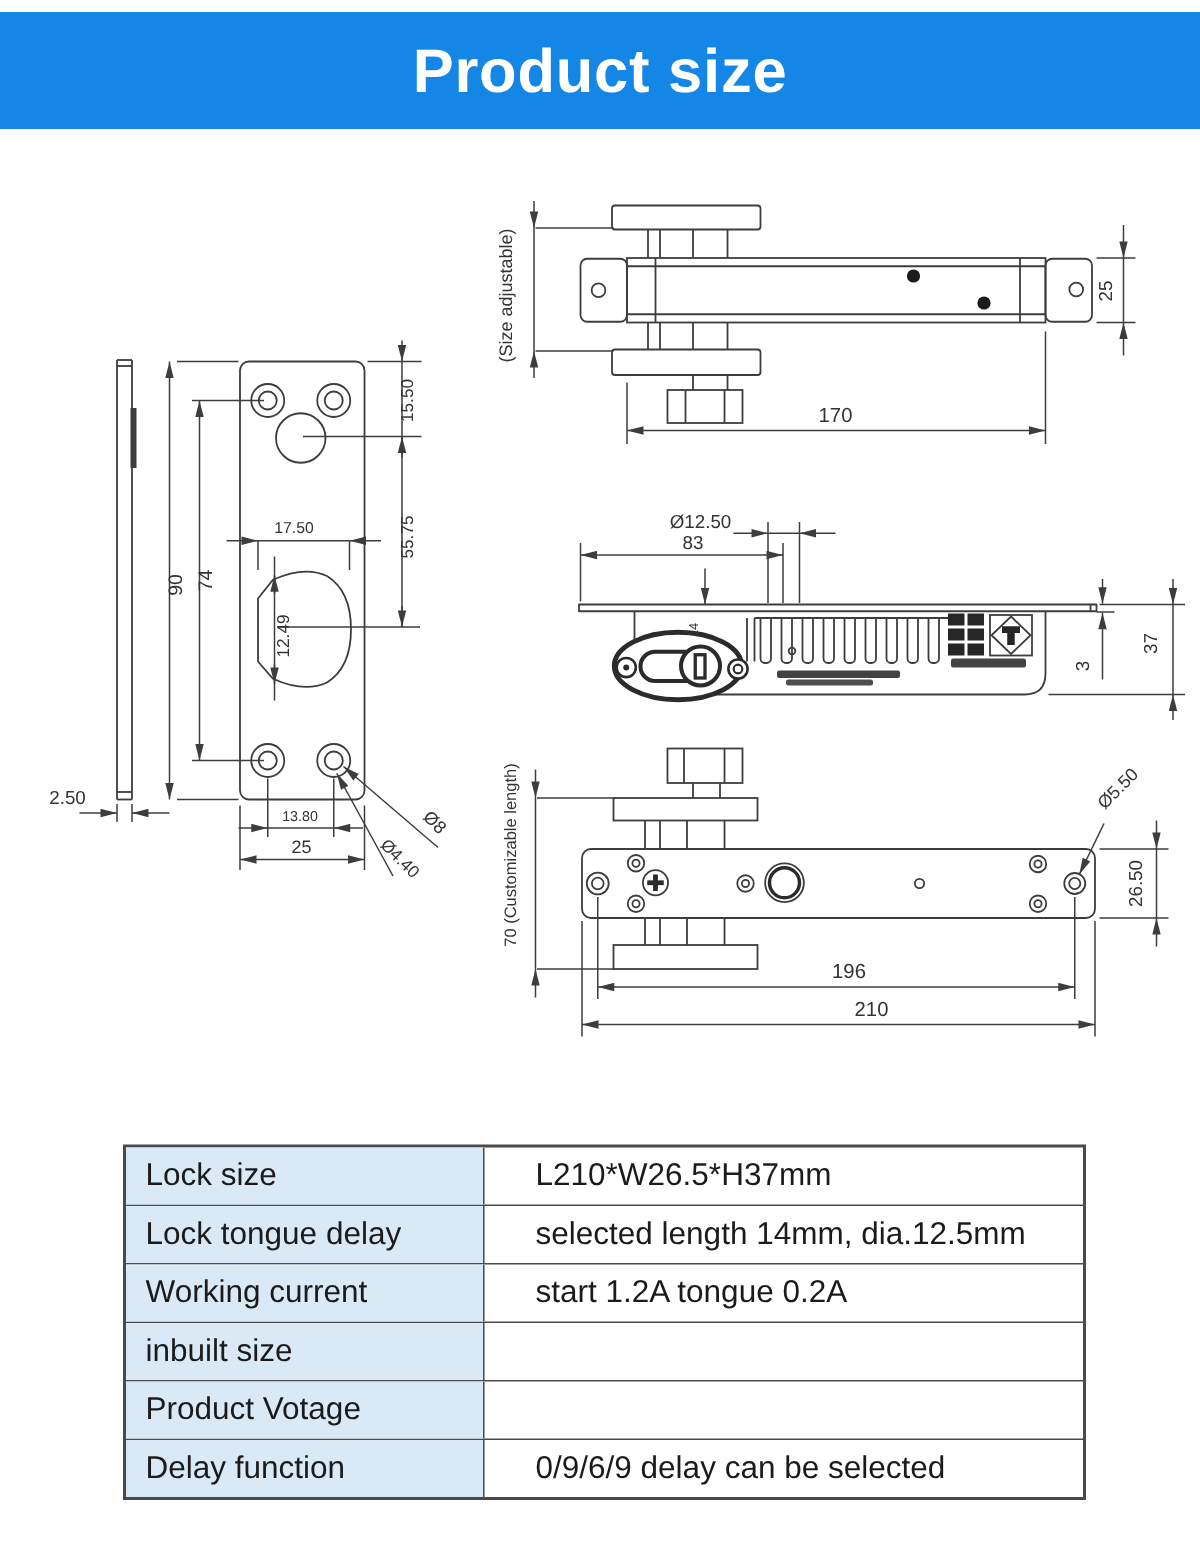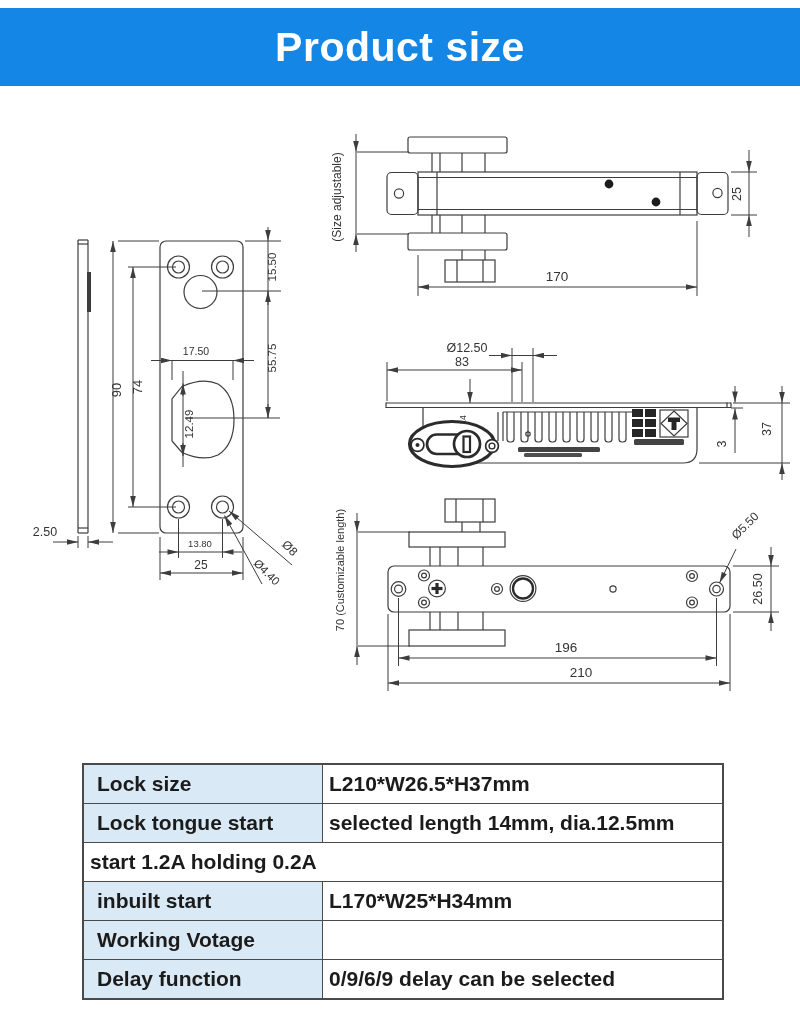--- a/index.html
+++ b/index.html
@@ -5,26 +5,26 @@
   html,body { margin:0; padding:0; background:#fff; }
   .page { position:relative; width:800px; height:1036px; background:#ffffff; overflow:hidden;
           font-family:"Liberation Sans","DejaVu Sans",sans-serif; }
   .header { position:absolute; top:8px; left:0; width:800px; height:78px; background:#1486e5;
             display:flex; align-items:center; justify-content:center; }
   .header .title { color:#ffffff; font-size:41px; font-weight:bold; letter-spacing:.5px; }
   svg.drawing { position:absolute; left:0; top:0; }
   .d  { stroke:#3d3d3d; stroke-width:1.2; fill:none; }
   .dm { stroke:#3d3d3d; stroke-width:1;   fill:none; }
   .t  { fill:#333333; text-anchor:middle; font-family:"Liberation Sans","DejaVu Sans",sans-serif; }
-  .spec-table { position:absolute; left:82px; top:763px; width:638px; border:2px solid #4a4a4a; background:#fff;font-weight:bold; }
+  .spec-table { position:absolute; left:82px; top:763px; width:638px; border:2px solid #4a4a4a; background:#fff; }
   .spec-row { display:flex; height:38px; border-bottom:1px solid #4a4a4a; }
   .spec-row:last-child { border-bottom:none; }
   .spec-label { flex:0 0 225px; background:#d9eaf6; border-right:1px solid #4a4a4a;
                 font-size:21px; line-height:38px; padding-left:13px; color:#1b1b1b; }
-  .spec-value { flex:1; font-size:21px; line-height:38px; padding-left:6px; color:#1b1b1b; }
+  .spec-value { flex:1; font-size:21px; line-height:38px; padding-left:34px; color:#1b1b1b; }
 </style>
 </head>
 <body>
 
 <div class="page">
 
   <div class="header">
     <div class="title">Product size</div>
   </div>
 
@@ -274,32 +274,32 @@
       <text class="t" x="264" y="575" font-size="11.5" transform="rotate(45 264 575)">Ø4.40</text>
     </g>
   </svg>
 
   <div class="spec-table">
     <div class="spec-row">
       <div class="spec-label">Lock size</div>
       <div class="spec-value">L210*W26.5*H37mm</div>
     </div>
     <div class="spec-row">
-      <div class="spec-label">Lock tongue start</div>
+      <div class="spec-label">Lock tongue delay</div>
       <div class="spec-value">selected length 14mm, dia.12.5mm</div>
     </div>
     <div class="spec-row">
-      <div class="spec-value">start 1.2A holding 0.2A</div>
-    </div>
-    <div class="spec-row">
-      <div class="spec-label">inbuilt start</div>
-      <div class="spec-value">L170*W25*H34mm</div>
-    </div>
-    <div class="spec-row">
-      <div class="spec-label">Working Votage</div>
+      <div class="spec-label">Working current</div>
+      <div class="spec-value">start 1.2A tongue 0.2A</div>
+    </div>
+    <div class="spec-row">
+      <div class="spec-label">inbuilt size</div>
+    </div>
+    <div class="spec-row">
+      <div class="spec-label">Product Votage</div>
     </div>
     <div class="spec-row">
       <div class="spec-label">Delay function</div>
       <div class="spec-value">0/9/6/9 delay can be selected</div>
     </div>
   </div>
 
 </div>
 
 </body></html>

